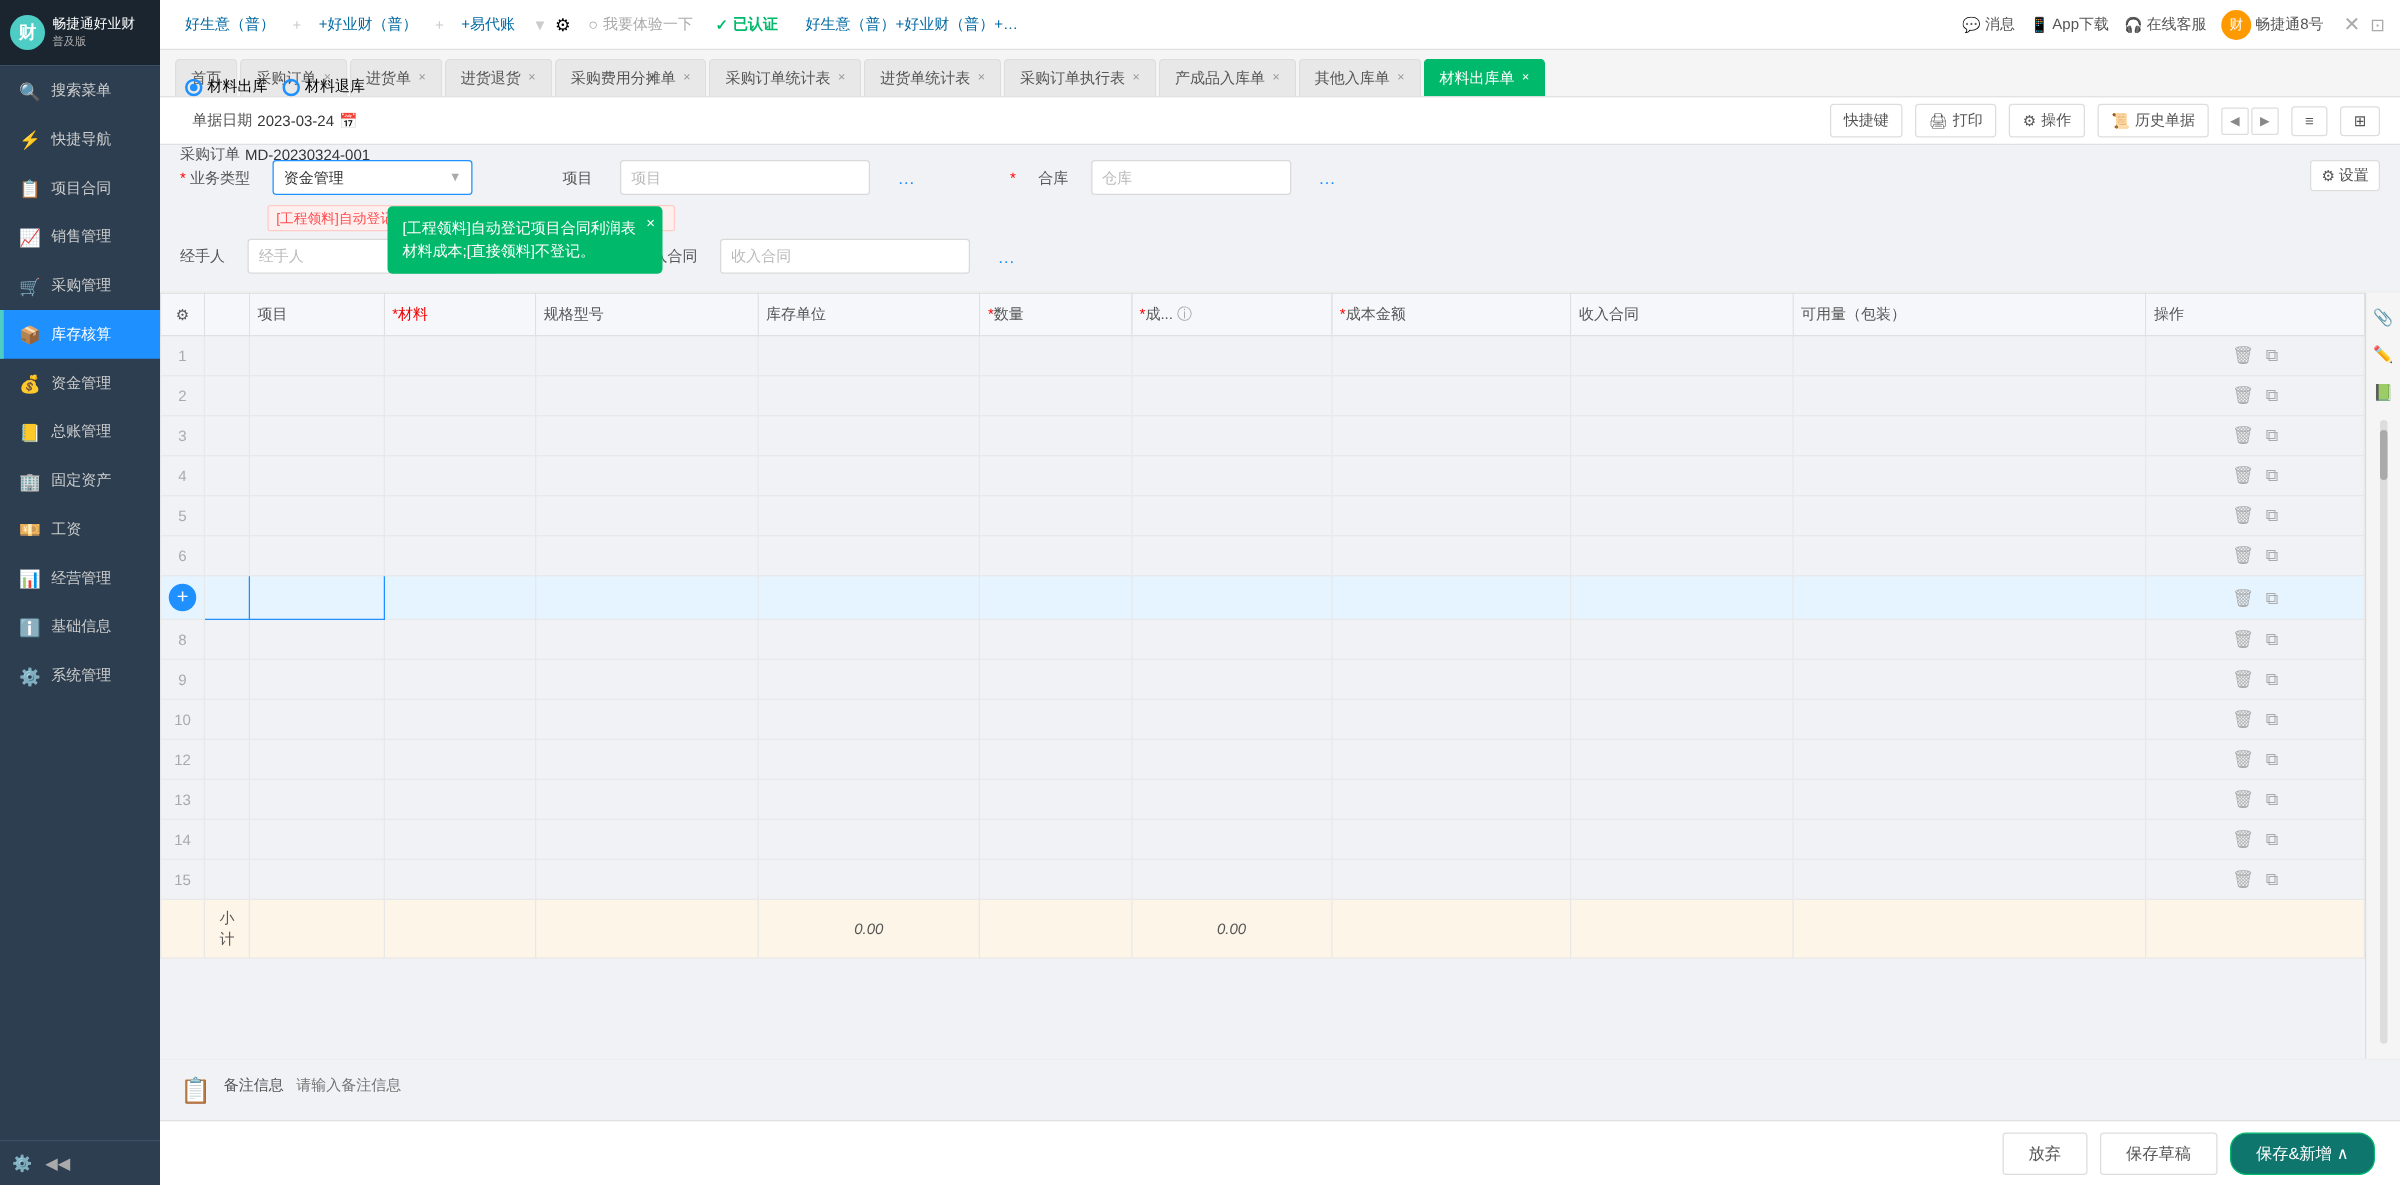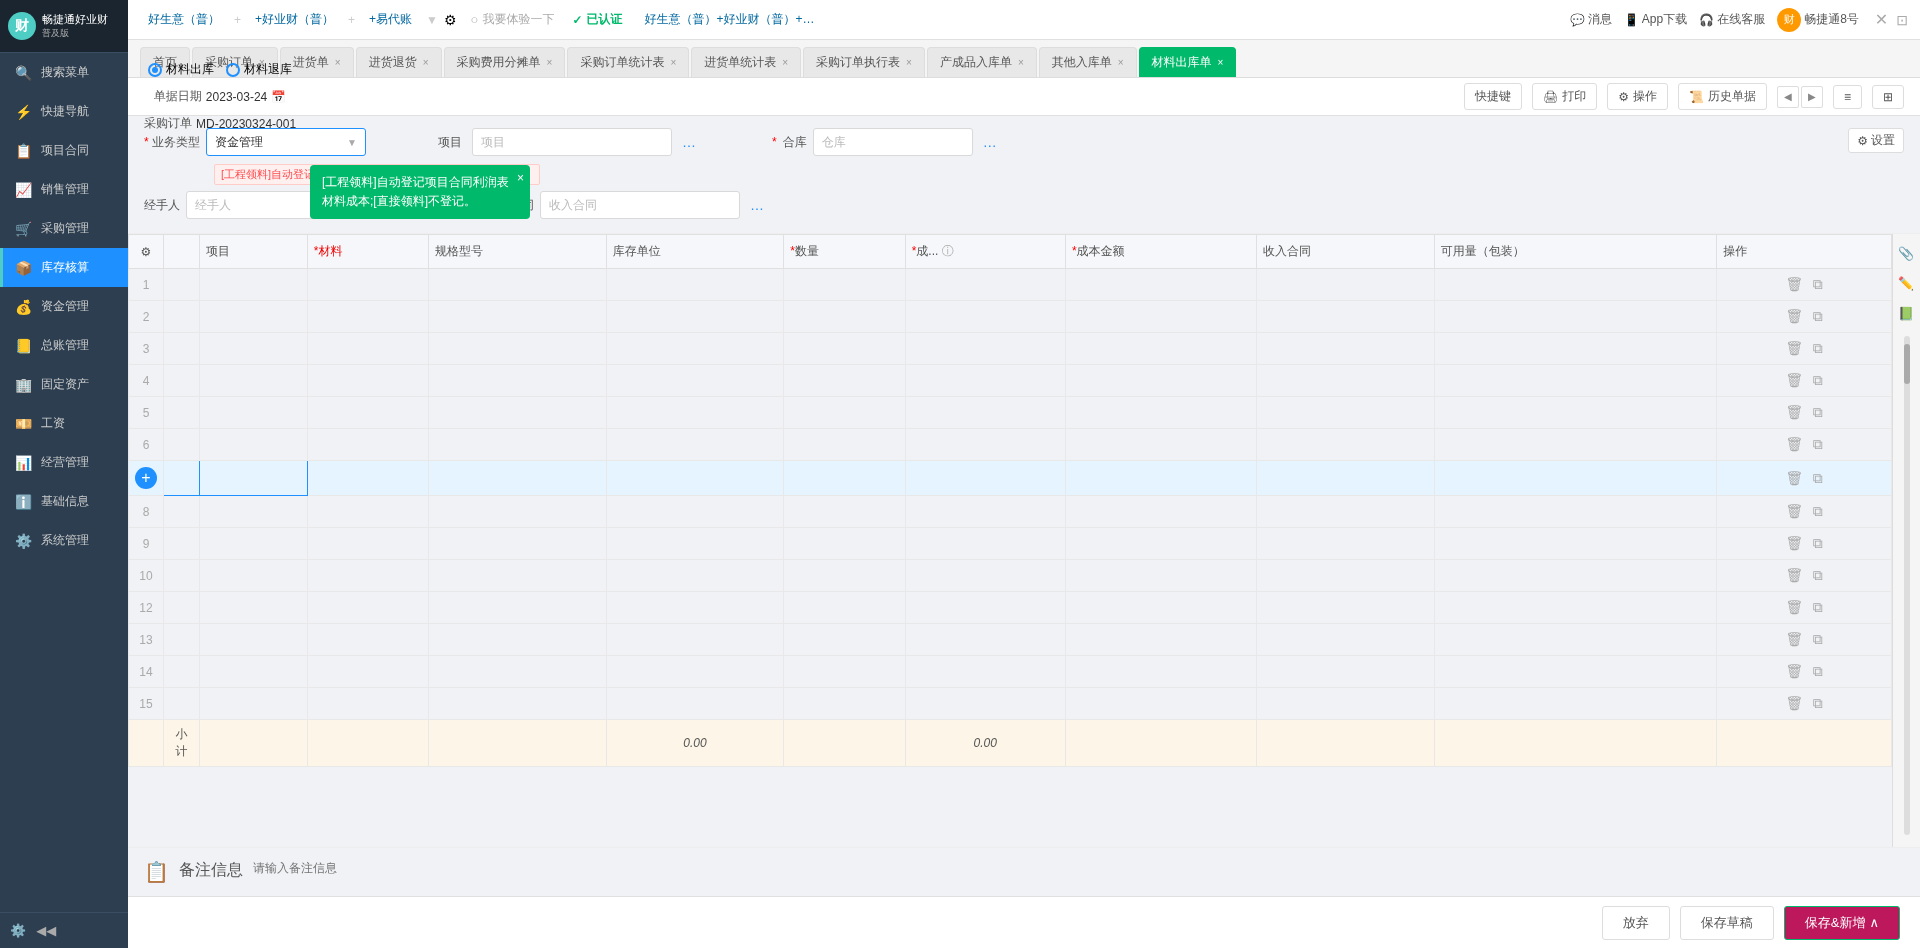--- a/index.html
+++ b/index.html
@@ -51,21 +51,21 @@
     .doc-num-label { color: #555; }
     .doc-num-value { color: #333; font-weight: 500; }
     .toolbar-right { margin-left: auto; display: flex; align-items: center; gap: 10px; }
     .toolbar-btn { padding: 4px 10px; border: 1px solid #ddd; background: #fff; border-radius: 3px; cursor: pointer; color: #555; font-size: 12px; display: flex; align-items: center; gap: 4px; }
     .history-arrows { display: flex; gap: 2px; }
     .arrow-btn { width: 22px; height: 22px; border: 1px solid #ddd; background: #fff; cursor: pointer; display: flex; align-items: center; justify-content: center; border-radius: 2px; color: #888; font-size: 10px; }
 
     
     .form-area { padding: 12px 16px 8px; flex-shrink: 0; border-bottom: 1px solid #eee; }
     .form-row { display: flex; align-items: flex-start; gap: 12px; margin-bottom: 6px; flex-wrap: wrap; }
-    .form-field { display: flex; align-items: center; gap: 6px; }
+    .form-field { display: flex; align-items: center; gap: 18px; }
     .form-label { color: #555; font-size: 12px; white-space: nowrap; }
     .form-label.required::before { content: '* '; color: red; }
     .form-select { height: 28px; border: 1px solid #d9d9d9; border-radius: 3px; padding: 0 8px; font-size: 12px; color: #333; min-width: 120px; display: flex; align-items: center; justify-content: space-between; cursor: pointer; background: #fff; }
     .form-select .chevron { color: #aaa; font-size: 10px; }
     .form-hint { font-size: 11px; color: #ff4d4f; margin-top: 2px; }
     .form-placeholder { color: #bbb; }
     .dots-btn { color: #1e90ff; cursor: pointer; font-size: 14px; padding: 0 4px; }
     .settings-btn { display: flex; align-items: center; gap: 3px; color: #555; cursor: pointer; font-size: 12px; padding: 3px 8px; border: 1px solid #ddd; border-radius: 3px; background: #fff; }
 
     
@@ -84,27 +84,27 @@
     .subtotal-row td { background: #fdf6e8; font-weight: 500; color: #555; }
     .subtotal-label { text-align: center; color: #888; }
     .subtotal-num { text-align: center; color: #333; font-weight: bold; font-style: italic; }
     .add-row-btn { width: 22px; height: 22px; background: #1e90ff; color: #fff; border-radius: 50%; border: none; cursor: pointer; font-size: 16px; display: flex; align-items: center; justify-content: center; }
     .gear-th { width: 32px; text-align: center; }
     .info-icon { color: #aaa; cursor: pointer; }
 
     
     .note-area { border-top: 1px solid #eee; padding: 8px 16px; display: flex; align-items: flex-start; gap: 10px; flex-shrink: 0; }
     .note-icon { color: #00b96b; font-size: 20px; margin-top: 4px; }
-    .note-label { color: #555; font-size: 16px; margin-top: 4px; white-space: nowrap; }
+    .note-label { color: #555; font-size: 12px; margin-top: 4px; white-space: nowrap; }
     .note-input { flex: 1; border: none; outline: none; font-size: 12px; color: #aaa; padding: 4px 0; background: transparent; resize: none; height: 32px; }
 
     
     .footer { height: 52px; background: #fff; border-top: 1px solid #e0e0e0; display: flex; align-items: center; justify-content: flex-end; padding: 0 20px; gap: 10px; flex-shrink: 0; }
     .footer-btn { padding: 7px 20px; border-radius: 3px; font-size: 13px; cursor: pointer; border: 1px solid #ddd; background: #fff; color: #555; }
-    .footer-btn.split { background: #be185d; color: #fff; border-color: #00b96b; display: flex; align-items: center; gap: 4px; }
+    .footer-btn.split { background: #0f766e; color: #fff; border-color: #00b96b; display: flex; align-items: center; gap: 4px; border-radius: 13px; }
 
     
     .right-panel { width: 28px; background: #f5f5f5; border-left: 1px solid #ddd; display: flex; flex-direction: column; align-items: center; padding: 8px 0; gap: 8px; flex-shrink: 0; }
     .rp-icon { width: 22px; height: 22px; display: flex; align-items: center; justify-content: center; color: #888; cursor: pointer; font-size: 13px; }
     .rp-icon.green { color: #00b96b; }
     .scroll-indicator { flex: 1; display: flex; flex-direction: column; }
     .scroll-track { flex: 1; width: 6px; background: #ddd; border-radius: 3px; margin: 4px auto; position: relative; }
     .scroll-thumb { width: 6px; height: 40px; background: #aaa; border-radius: 3px; position: absolute; top: 8px; }
   </style>
 </head>

